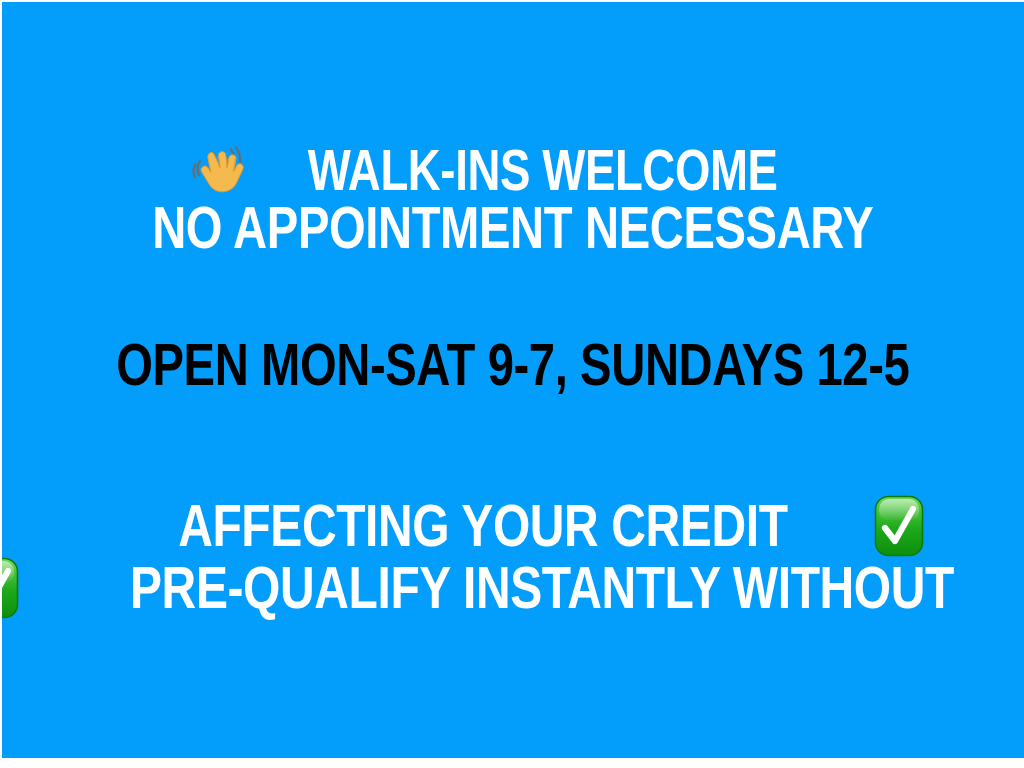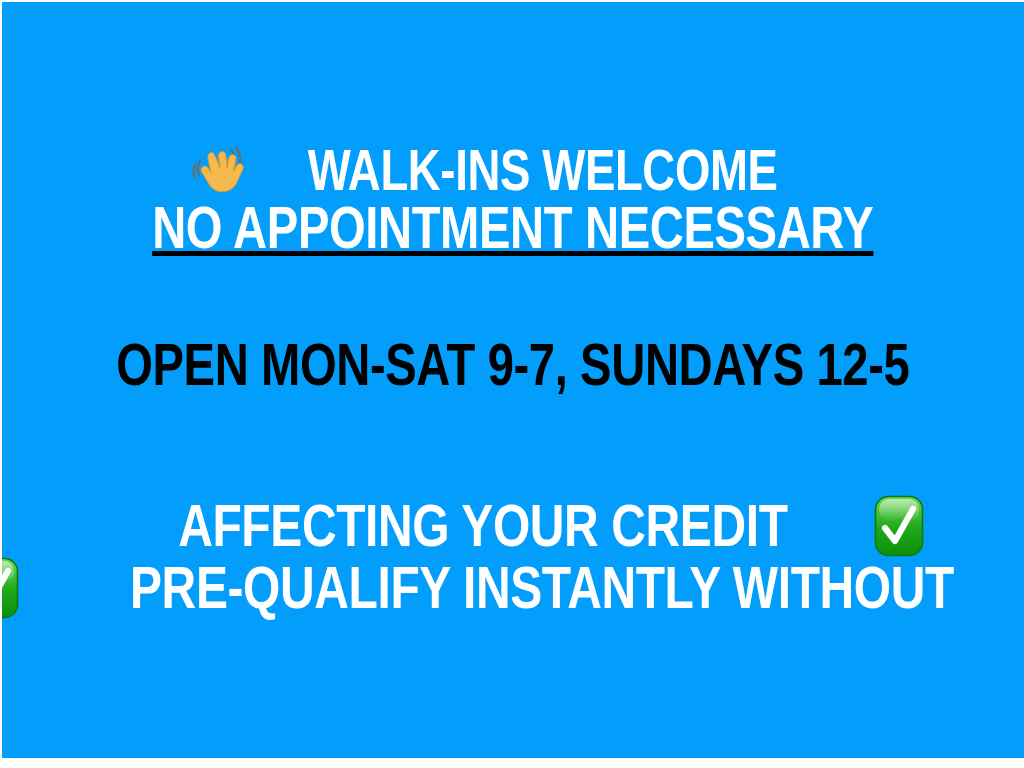--- a/index.html
+++ b/index.html
@@ -54,21 +54,21 @@
     letter-spacing: -0.5px;
   }
 
   .line-white .line-text { color: #ffffff; }
   .line-black .line-text { color: #000000; }
 
   
   .line-1 { margin-top: 0px; }
   .line-1 .line-text { font-size: 57px; }
 
-  .line-2 { margin-top: 0; text-decoration: underline; }
+  .line-2 { margin-top: 0; }
   .line-2 .line-text { font-size: 59px; }
 
   .spacer-a { height: 78px; }
 
   .line-3 .line-text { font-size: 59px; }
 
   .spacer-b { height: 86px; }
 
   .line-4 .line-text { font-size: 60px; }
 

